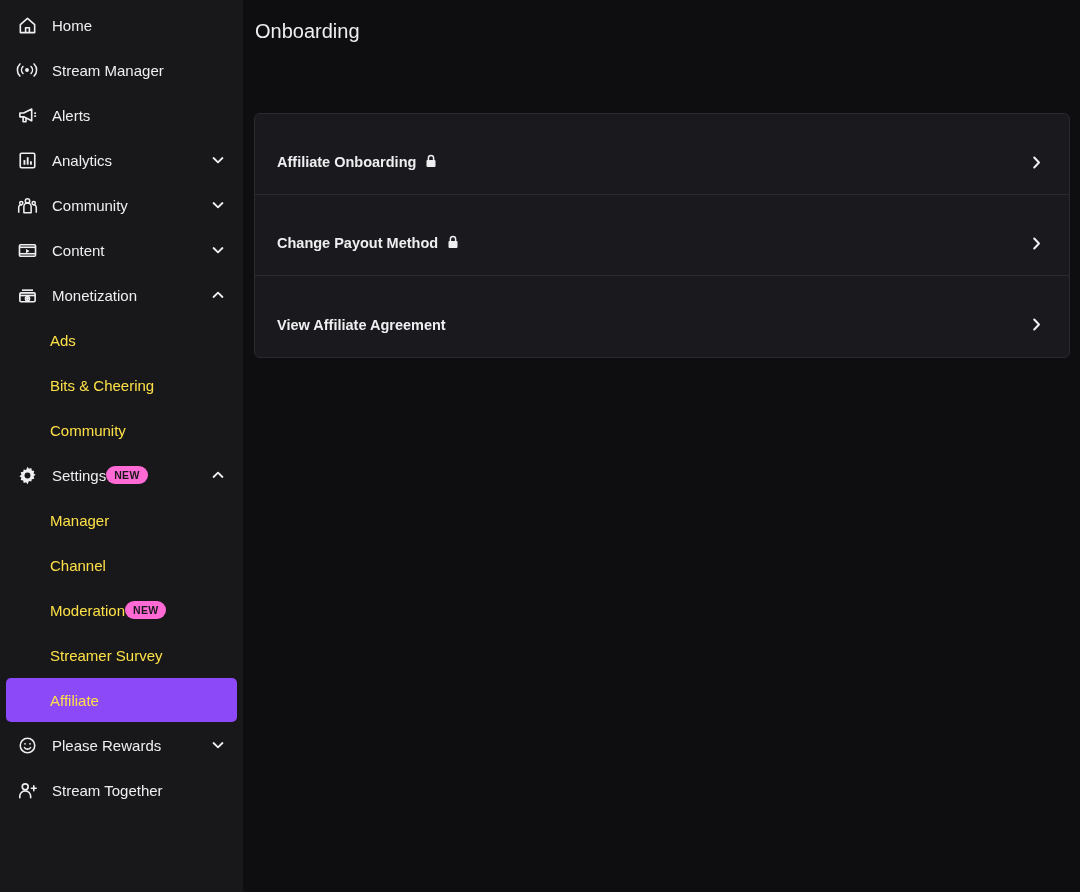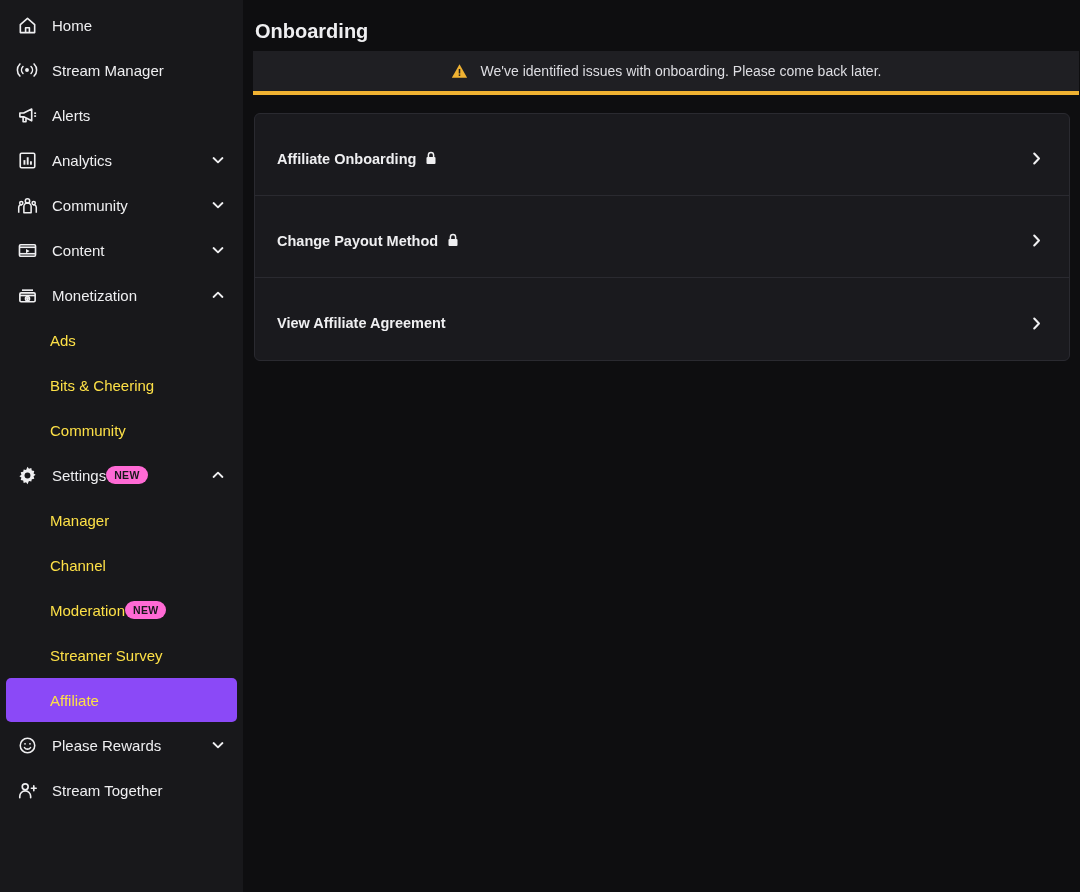--- a/index.html
+++ b/index.html
@@ -84,21 +84,21 @@
 
   
   .main {
     flex: 1;
     height: 892px;
     background: #0e0e10;
     position: relative;
     overflow: hidden;
   }
   .page-title {
-    font-size: 20px; font-weight: bold;
+    font-size: 20px; font-weight: normal;
     color: #efeff1;
     padding: 0;
     position: absolute;
     left: 12px; top: 7px;
   }
   .alert {
     position: absolute;
     left: 10px; top: 51px;
     width: 826px;
     height: 44px;
@@ -117,25 +117,26 @@
   .card {
     position: absolute;
     left: 11px; top: 113px;
     width: 816px;
     background: #1a1a1e;
     border: 1px solid #2a2a30;
     border-radius: 6px;
     overflow: hidden;
   }
   .card-row {
-    height: 82px;
+    height: 73px;
     display: flex; align-items: center;
     padding: 8px 24px 0 22px;
     cursor: pointer;
     border-bottom: 1px solid #2a2a30;
+    margin-top: 8px;
   }
   .card-row:last-child { border-bottom: none; }
   .card-row-label {
     font-size: 14.5px; font-weight: bold;
     color: #efeff1;
   }
   .lock-icon {
     width: 12px; height: 14px;
     margin-left: 9px;
     display: flex; align-items: center; justify-content: center;
@@ -322,32 +323,20 @@
             </svg>
           </span>
           <span class="nav-label">Stream Together</span>
         </div>
       </nav>
   </aside>
 
   <main class="main">
     <h1 class="page-title">Onboarding</h1>
 
-    <div class="alert">
-      <div class="alert-inner">
-        <span class="alert-icon">
-          <svg width="17" height="17" viewBox="0 0 20 20" fill="currentColor">
-            <path d="M10 1.6 L19 17.4 H1 Z"></path>
-            <rect x="9.1" y="7" width="1.8" height="5.4" fill="#1f1f23"></rect>
-            <rect x="9.1" y="13.4" width="1.8" height="1.8" fill="#1f1f23"></rect>
-          </svg>
-        </span>
-        <span class="alert-text">We've identified issues with onboarding. Please come back later.</span>
-      </div>
-    </div>
 
     <section class="card" id="card-rows">
         <div class="card-row">
           <span class="card-row-label">Affiliate Onboarding</span>
           <span class="lock-icon">
             <svg width="12" height="14" viewBox="0 0 12 14" fill="none">
               <path d="M3.4 6 V4.1 a2.6 2.6 0 0 1 5.2 0 V6" stroke="currentColor" stroke-width="1.5"></path>
               <rect x="1.5" y="6" width="9" height="7" rx="1" fill="currentColor"></rect>
             </svg>
           </span>

